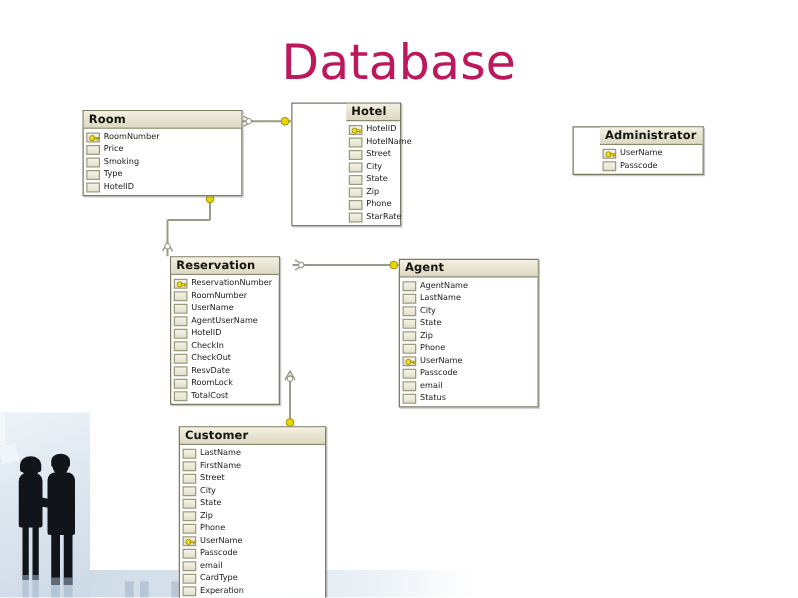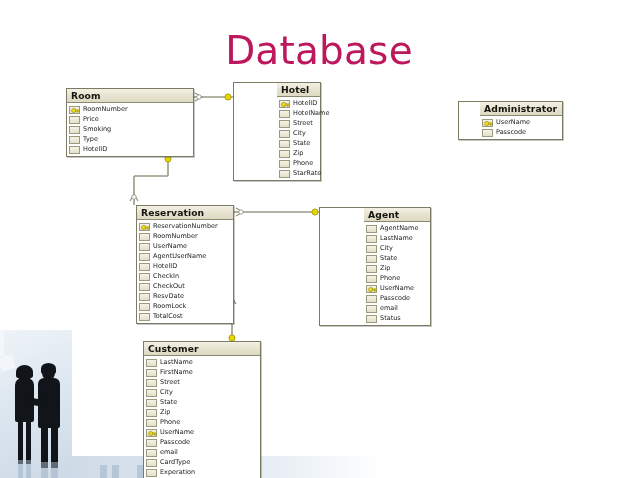--- a/index.html
+++ b/index.html
@@ -274,21 +274,21 @@
               </span>
             </div>
             <div class="er-field">UserName</div>
           </div>
           <div class="er-row">
             <div class="er-gutter"></div>
             <div class="er-field">Passcode</div>
           </div>
         </div>
       </div>
-      <div class="er-table" style="left: 136px; top: 205px; width: 98px;">
+      <div class="er-table" style="left: 136px; top: 205px; width: 88px;">
         <div class="er-header">Reservation</div>
         <div class="er-rows">
           <div class="er-row">
             <div class="er-gutter key">
               <span class="key-glyph">
                 <svg viewBox="0 0 10 8" width="9" height="7">
                   <circle cx="3" cy="4" r="2.4" fill="#f2dd16" stroke="#8d8200" stroke-width=".7"></circle>
                   <rect x="4.6" y="3.3" width="4.6" height="1.4" fill="#f2dd16" stroke="#8d8200" stroke-width=".5"></rect>
                   <rect x="7.4" y="4.4" width="1.1" height="1.6" fill="#f2dd16" stroke="#8d8200" stroke-width=".4"></rect>
                 </svg>
@@ -327,21 +327,21 @@
           <div class="er-row">
             <div class="er-gutter"></div>
             <div class="er-field">RoomLock</div>
           </div>
           <div class="er-row">
             <div class="er-gutter"></div>
             <div class="er-field">TotalCost</div>
           </div>
         </div>
       </div>
-      <div class="er-table" style="left: 319px; top: 207px; width: 112px; padding-left: 44px;">
+      <div class="er-table" style="left: 319px; top: 207px; width: 112px;">
         <div class="er-header">Agent</div>
         <div class="er-rows">
           <div class="er-row">
             <div class="er-gutter"></div>
             <div class="er-field">AgentName</div>
           </div>
           <div class="er-row">
             <div class="er-gutter"></div>
             <div class="er-field">LastName</div>
           </div>

